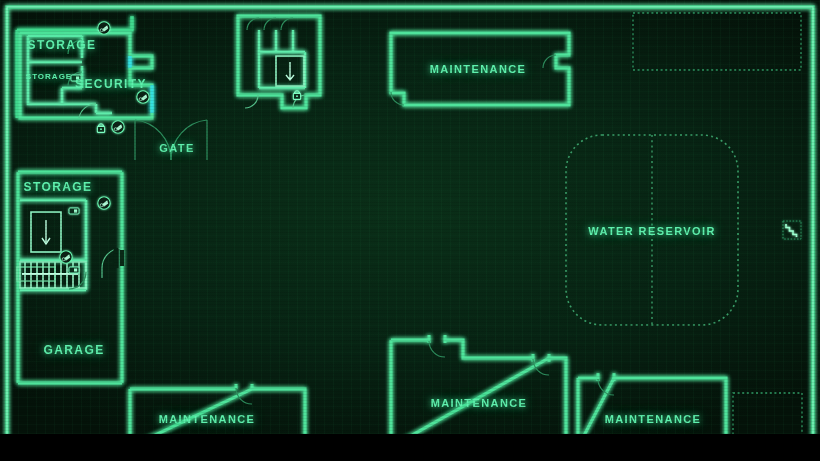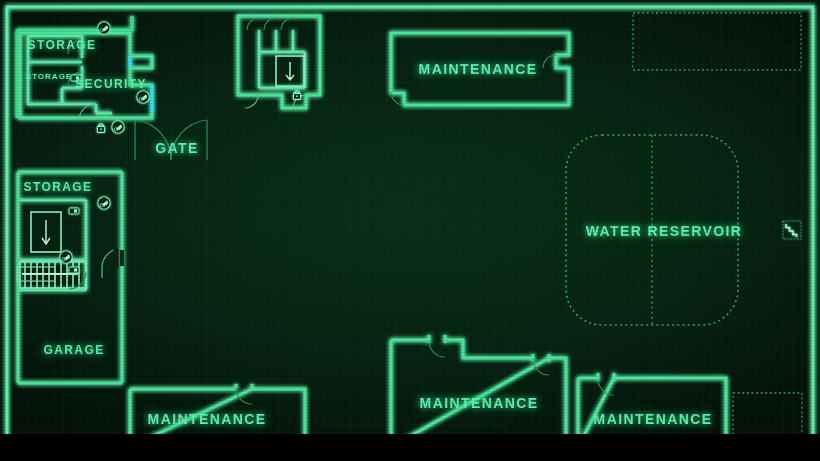--- a/index.html
+++ b/index.html
@@ -26,21 +26,21 @@
     color:#5ff0ad;
     font-family:"Liberation Sans", sans-serif;
     font-weight:700;
     letter-spacing:1.4px;
     white-space:nowrap;
     text-shadow:0 0 6px rgba(70,240,160,.85), 0 0 14px rgba(40,200,130,.45);
     transform:translate(-50%,-50%);
     pointer-events:none;
   }
   .lbl.big{font-size:12px;}
-  .lbl.mid{font-size:14px;}
+  .lbl.mid{font-size:11px;}
   .lbl.sm{font-size:8px;letter-spacing:1px;}
 </style>
 </head>
 <body>
 
 <div id="stage">
 
   <svg id="plan" viewBox="0 0 820 461">
     <defs>
       <filter id="glow" x="-60%" y="-60%" width="220%" height="220%">
@@ -271,17 +271,17 @@
 
   <div class="lbl big" style="left:62px;  top:45px;">STORAGE</div>
   <div class="lbl sm" style="left:49px;  top:76px;">STORAGE</div>
   <div class="lbl big" style="left:111px; top:84px;text-align:right;">SECURITY</div>
   <div class="lbl big" style="left:58px;  top:187px;">STORAGE</div>
   <div class="lbl big" style="left:74px;  top:350px;">GARAGE</div>
   <div class="lbl mid" style="left:478px; top:69px;">MAINTENANCE</div>
   <div class="lbl mid" style="left:207px; top:419px;">MAINTENANCE</div>
   <div class="lbl mid" style="left:479px; top:403px;">MAINTENANCE</div>
   <div class="lbl mid" style="left:653px; top:419px;">MAINTENANCE</div>
-  <div class="lbl mid" style="left:652px; top:231px;margin-left:12px;">WATER RESERVOIR</div>
+  <div class="lbl mid" style="left:652px; top:231px;">WATER RESERVOIR</div>
 
   <div class="lbl mid" style="left:177px; top:110px;margin-top:38px;">GATE</div>
 
 </div>
 
 </body></html>

